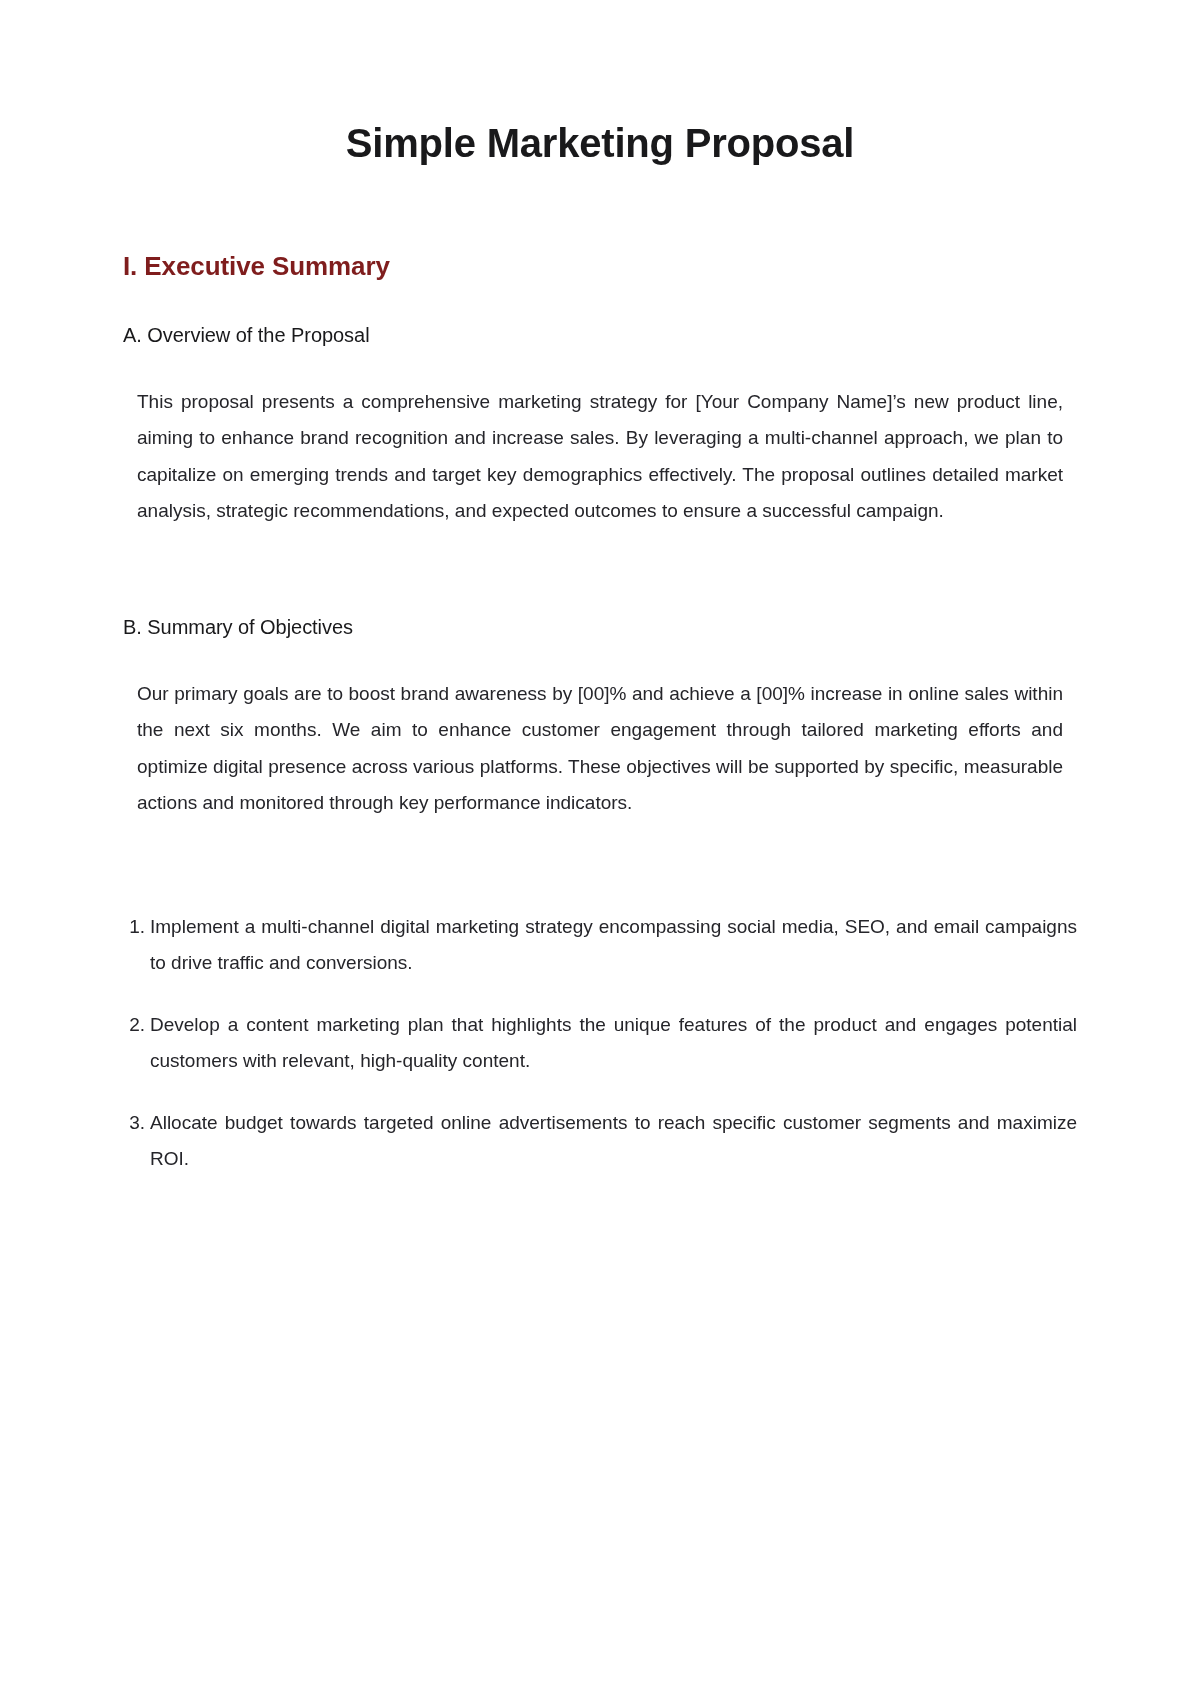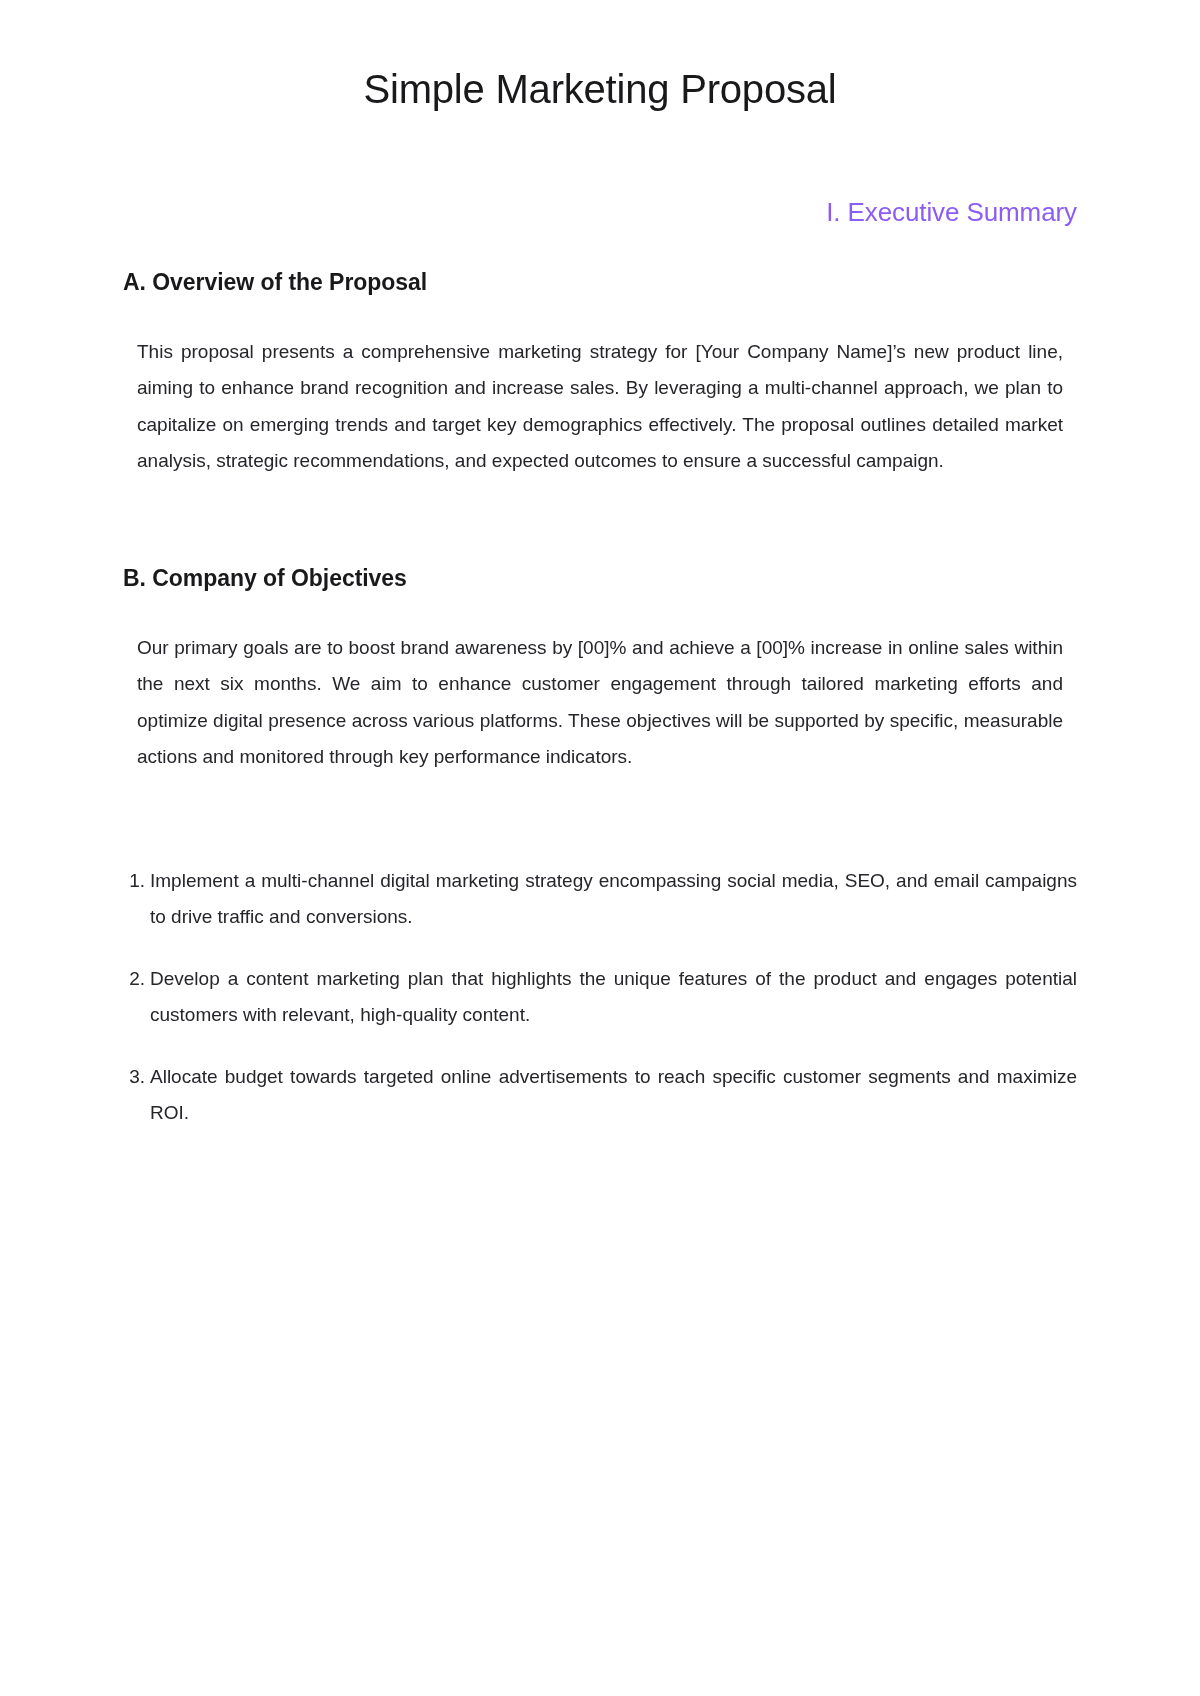--- a/index.html
+++ b/index.html
@@ -20,45 +20,44 @@
     width: 1200px;
     height: 1696px;
     background: #ffffff;
     box-sizing: border-box;
     padding: 0 123px 0 123px;
     overflow: hidden;
   }
 
   .doc-title {
     margin: 0;
-    padding-top: 64px;
+    padding-top: 118px;
     text-align: center;
     font-size: 40px;
-    font-weight: 400;
+    font-weight: 700;
     letter-spacing: -0.2px;
     color: #19191b;
     line-height: 1.25;
   }
 
   .section-heading {
     margin: 0;
     padding-top: 82px;
     font-size: 26px;
-    font-weight: 400;
-    color: #8b5cf6;
+    font-weight: 700;
+    color: #7f1d1d;
     letter-spacing: -0.1px;
     line-height: 1.3;
-    text-align: right;
   }
 
   .sub-heading {
     margin: 0;
     padding-top: 38px;
-    font-size: 23px;
-    font-weight: 700;
+    font-size: 20px;
+    font-weight: 400;
     color: #19191b;
     letter-spacing: -0.05px;
     line-height: 1.3;
   }
 
   .sub-heading.spaced-top {
     padding-top: 70px;
   }
 
   .body-text {
@@ -116,21 +115,21 @@
 <div class="page">
 
   <h1 class="doc-title">Simple Marketing Proposal</h1>
 
   <h2 class="section-heading">I. Executive Summary</h2>
 
   <h3 class="sub-heading">A. Overview of the Proposal</h3>
 
   <p class="body-text">This proposal presents a comprehensive marketing strategy for [Your Company Name]’s new product line, aiming to enhance brand recognition and increase sales. By leveraging a multi-channel approach, we plan to capitalize on emerging trends and target key demographics effectively. The proposal outlines detailed market analysis, strategic recommendations, and expected outcomes to ensure a successful campaign.</p>
 
-  <h3 class="sub-heading spaced-top">B. Company of Objectives</h3>
+  <h3 class="sub-heading spaced-top">B. Summary of Objectives</h3>
 
   <p class="body-text">Our primary goals are to boost brand awareness by [00]% and achieve a [00]% increase in online sales within the next six months. We aim to enhance customer engagement through tailored marketing efforts and optimize digital presence across various platforms. These objectives will be supported by specific, measurable actions and monitored through key performance indicators.</p>
 
 
   <ol class="rec-list">
     <li class="rec-item">
       <span>Implement a multi-channel digital marketing strategy encompassing social media, SEO, and email campaigns to drive traffic and conversions.</span>
     </li>
     <li class="rec-item">
       <span>Develop a content marketing plan that highlights the unique features of the product and engages potential customers with relevant, high-quality content.</span>

